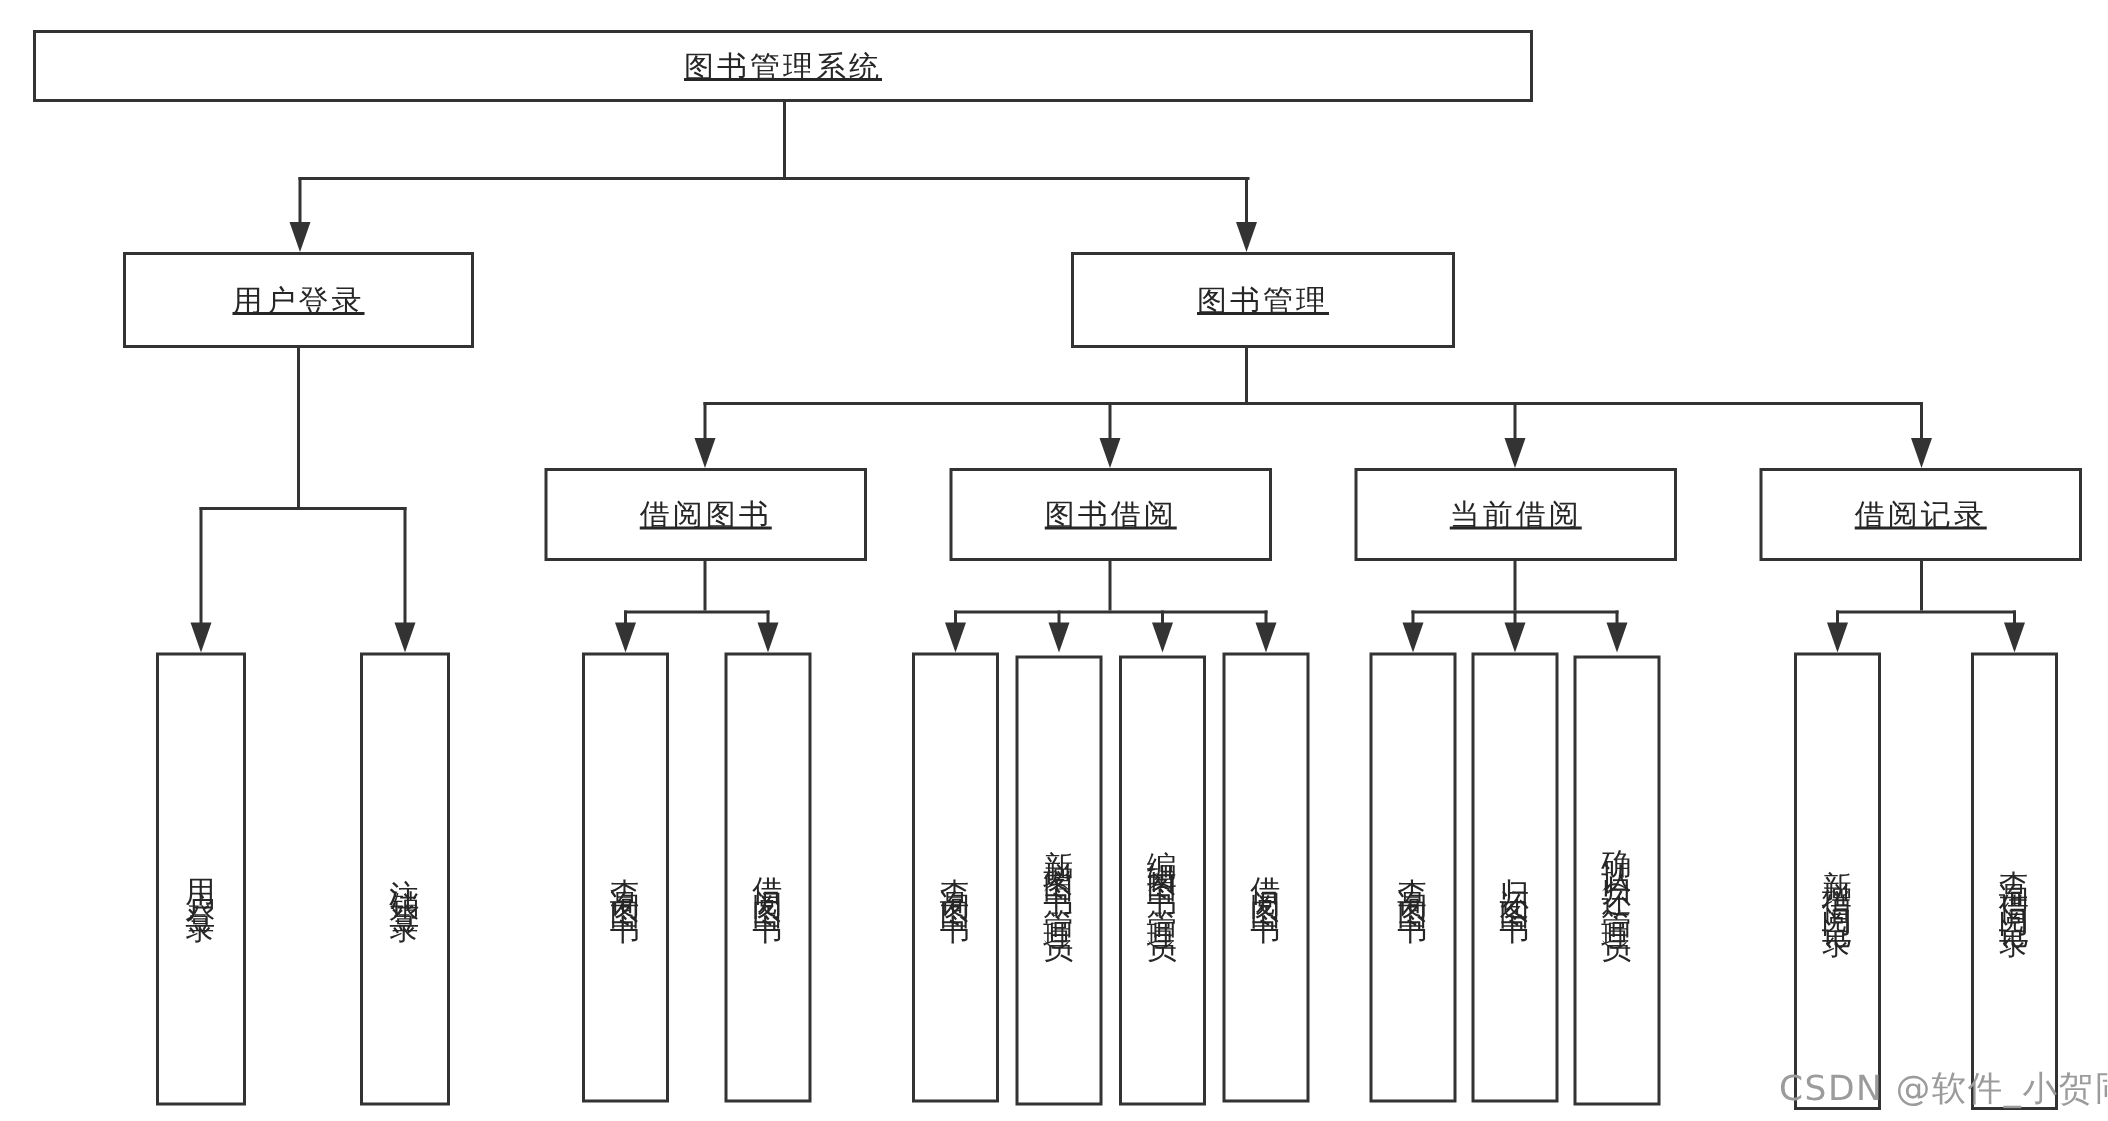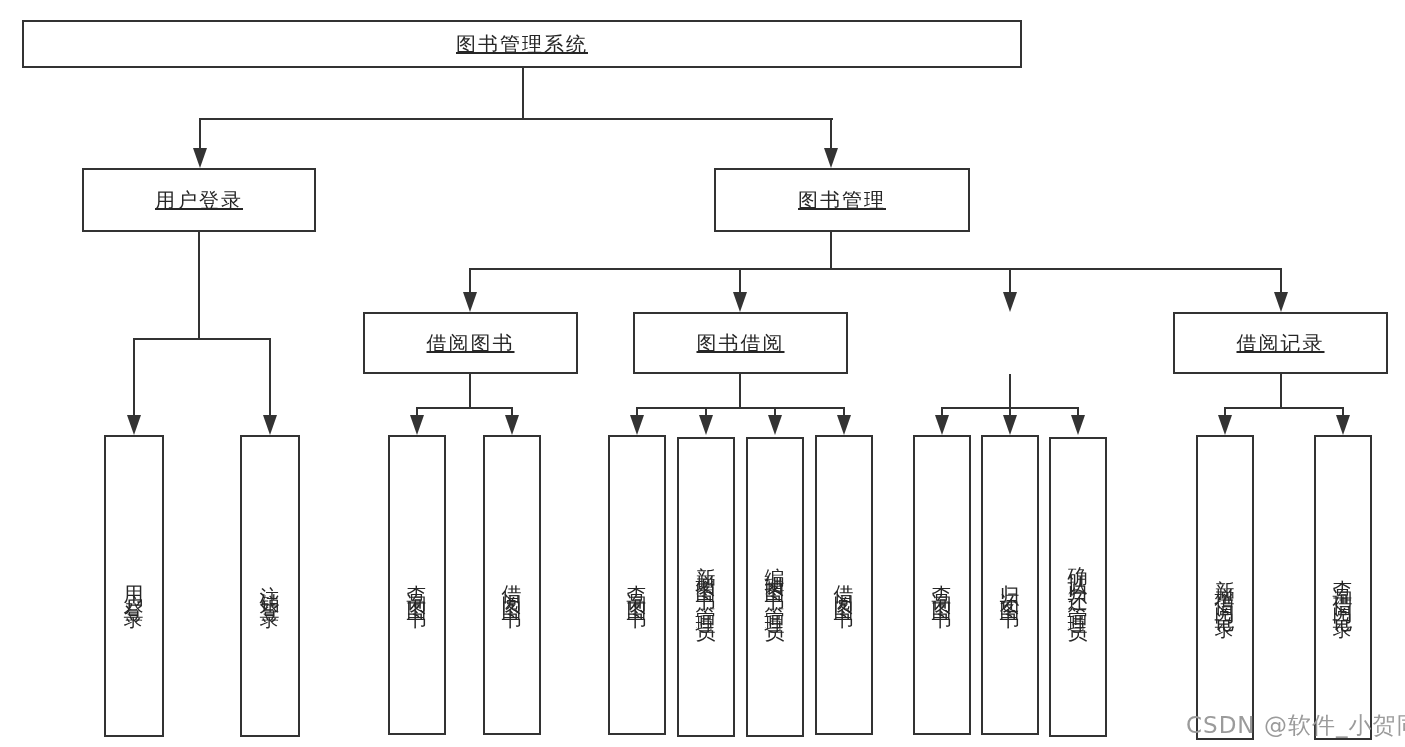--- a/index.html
+++ b/index.html
@@ -92,20 +92,23 @@
   <div class="arrow" style="left:1003px;top:292px"></div>
   <div class="vline" style="left:1280px;top:268px;height:26px"></div>
   <div class="arrow" style="left:1274px;top:292px"></div>
 
   <div class="node h" style="left:363px;top:312px;width:215px;height:62px">
     <span class="lbl">借阅图书</span>
   </div>
   <div class="node h" style="left:633px;top:312px;width:215px;height:62px">
     <span class="lbl">图书借阅</span>
   </div>
+  <div class="node h" style="left:903px;top:312px;width:215px;height:62px">
+    <span class="lbl">当前借阅</span>
+  </div>
   <div class="node h" style="left:1173px;top:312px;width:215px;height:62px">
     <span class="lbl">借阅记录</span>
   </div>
 
   <div class="vline" style="left:469px;top:374px;height:33px"></div>
   <div class="hline" style="left:416px;top:407px;width:97px"></div>
   <div class="vline" style="left:416px;top:407px;height:10px"></div>
   <div class="arrow" style="left:410px;top:415px"></div>
   <div class="vline" style="left:511px;top:407px;height:10px"></div>
   <div class="arrow" style="left:505px;top:415px"></div>

